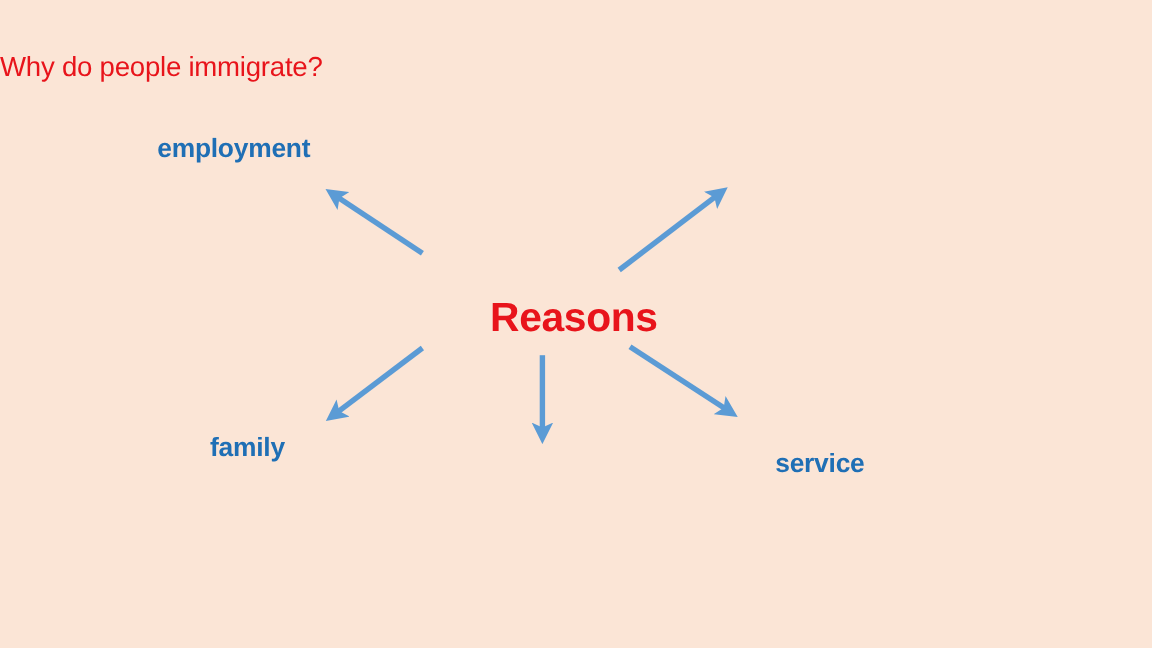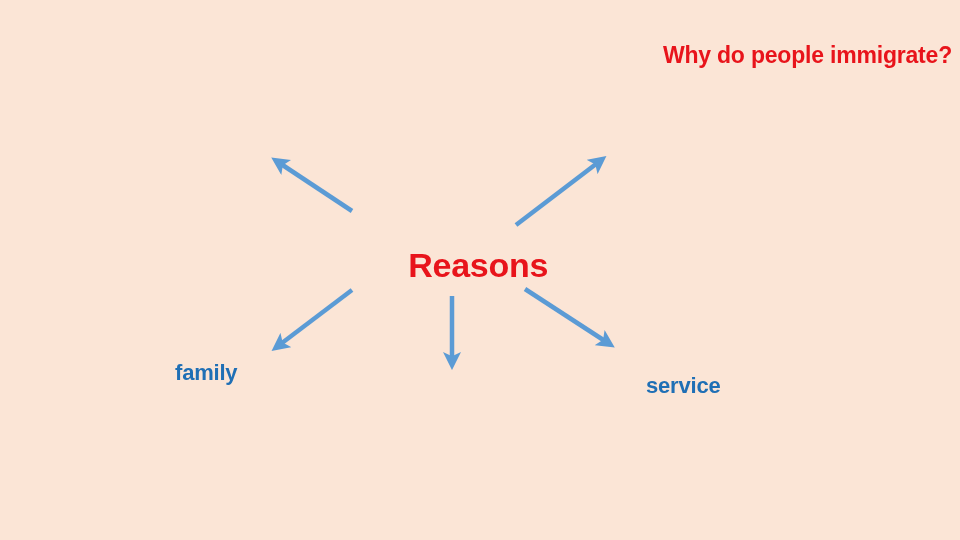--- a/index.html
+++ b/index.html
@@ -4,22 +4,22 @@
   <style>
     html, body { margin: 0; padding: 0; }
     body {
       width: 960px; height: 540px; overflow: hidden;
       background: #FBE5D6;
       font-family: "Liberation Sans", "DejaVu Sans", sans-serif;
       position: relative;
     }
     .slide { position: absolute; left: 0; top: 0; width: 960px; height: 540px; }
     .title {
-      position: absolute; left: 12px; width: 940px; top: 42px;
-      text-align: right; font-weight: bold; font-size: 23px;
+      position: absolute; left: 0; width: 940px; top: 42px;
+      text-align: left; font-weight: normal; font-size: 23px;
       color: #E8141B; letter-spacing: -0.2px;
     }
     .center {
       position: absolute; left: 348px; width: 200px; top: 246px;
       text-align: right; font-weight: bold; font-size: 34px;
       color: #E8141B; letter-spacing: -0.3px;
     }
     .label {
       position: absolute; font-weight: bold; font-size: 22px;
       color: #1F6FB5; white-space: nowrap; letter-spacing: -0.2px;
@@ -33,20 +33,21 @@
   </style>
 </head>
 <body>
 
 <div class="slide">
 
   <div class="title">Why do people immigrate?</div>
 
   <div class="center">Reasons</div>
 
+  <div class="label" id="lbl-employment">employment</div>
   <div class="label" id="lbl-family">family</div>
   <div class="label" id="lbl-service">service</div>
 
   <svg class="arrows" width="960" height="540" viewBox="0 0 960 540">
     <defs>
       <marker id="ah" markerWidth="4" markerHeight="4" refX="2.2" refY="2" orient="auto" markerUnits="strokeWidth">
         <path d="M0,0 L4,2 L0,4 L0.9,2 Z" fill="#5B9BD5"></path>
       </marker>
     </defs>
     <g stroke="#5B9BD5" stroke-width="4.5" fill="none" marker-end="url(#ah)">

